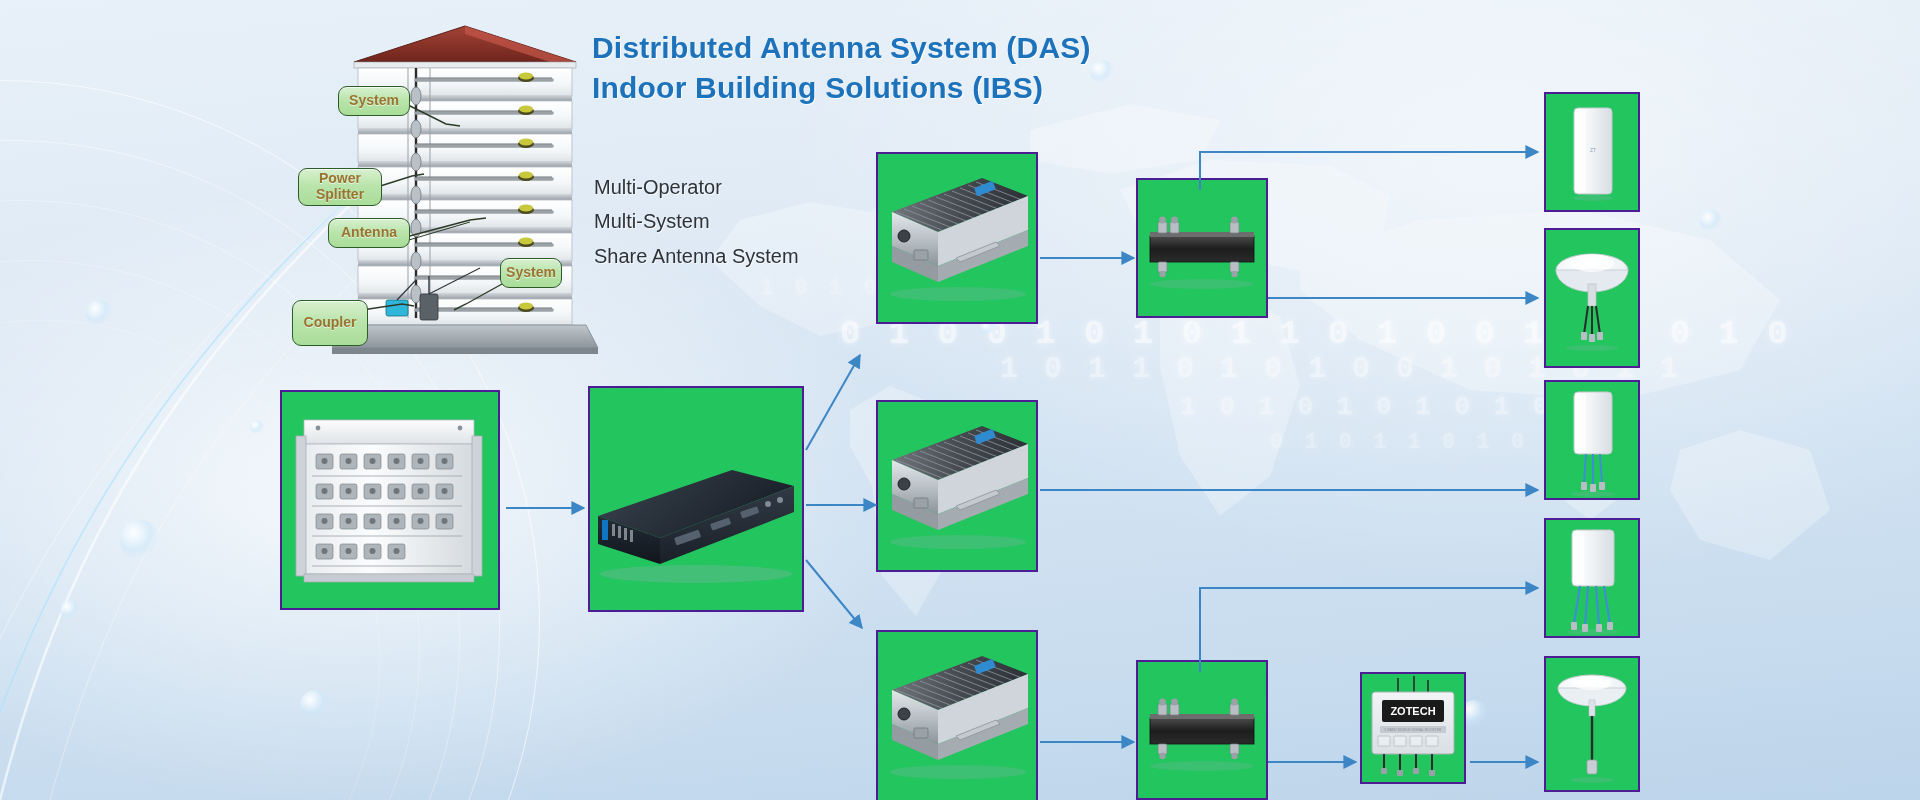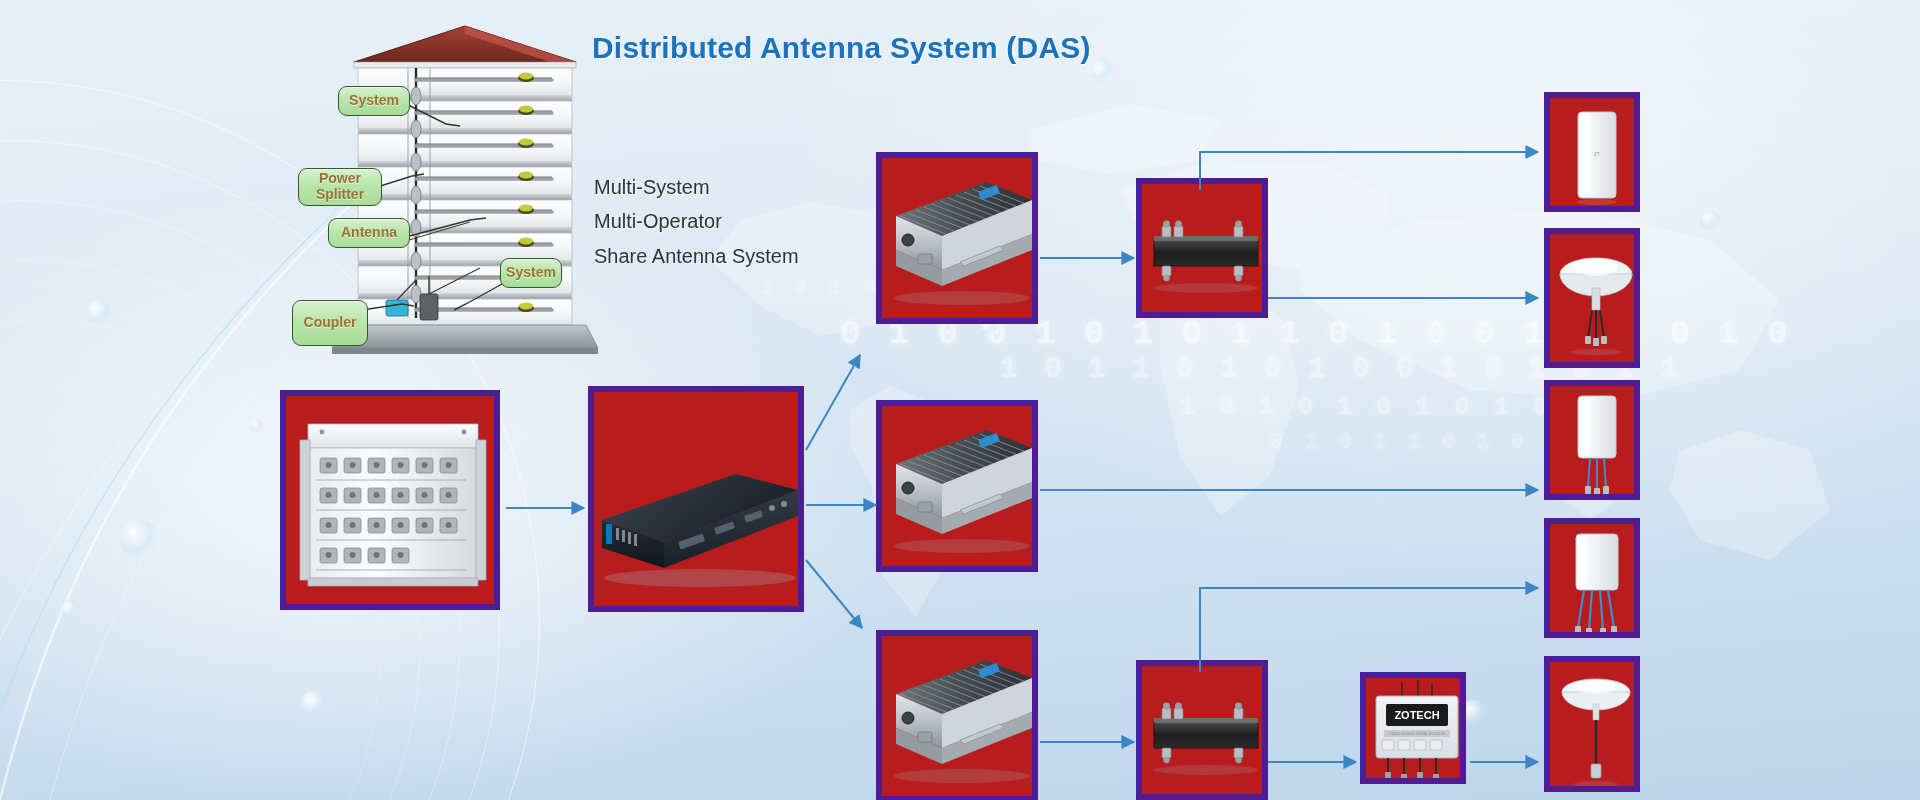--- a/index.html
+++ b/index.html
@@ -60,21 +60,21 @@
     letter-spacing:.2px;
   }
   .subtitle-block { position:absolute; left:594px; top:170px; }
   .subtitle-line {
     font-size:20px; color:#2d3339; line-height:1.72;
     text-shadow: 1px 1px 0 rgba(255,255,255,.7);
   }
 
   
   .frame {
-    position:absolute; background:#b91c1c; border:6px solid #4c1d95;
+    position:absolute; background:#22c55e; border:2px solid #4c1d95;
     overflow:hidden;
   }
 
   
   .callout {
     position:absolute;
     background:linear-gradient(180deg,#d8f0cf 0%, #b9e4ab 48%, #a9dd99 100%);
     border:1.4px solid #2c5c28; border-radius:9px;
     color:#9a7330; font-size:14px; font-weight:bold; text-align:center;
     display:flex; align-items:center; justify-content:center;
@@ -137,25 +137,26 @@
   <div class="bokeh bk4"></div>
     <div class="bokeh bk5"></div>
     <div class="bokeh bk6"></div>
   <div class="bokeh bk7"></div>
     <div class="bokeh bk8"></div>
     <div class="bokeh bk9"></div>
 </div>
 
 <div class="title-block">
   <div class="title-line">Distributed Antenna System (DAS)</div>
+  <div class="title-line">Indoor Building Solutions (IBS)</div>
 </div>
 
 <div class="subtitle-block">
+  <div class="subtitle-line">Multi-Operator</div>
   <div class="subtitle-line">Multi-System</div>
-  <div class="subtitle-line">Multi-Operator</div>
   <div class="subtitle-line">Share Antenna System</div>
 </div>
 
 <div style="position:absolute; left:330px; top:18px; width:270px; height:340px;">
   <svg width="270" height="340" viewBox="0 0 270 340">
     <defs>
       <linearGradient id="roofG" x1="0" y1="0" x2="0" y2="1">
         <stop offset="0%" stop-color="#a44236"></stop>
           <stop offset="100%" stop-color="#6e251c"></stop>
       </linearGradient>

